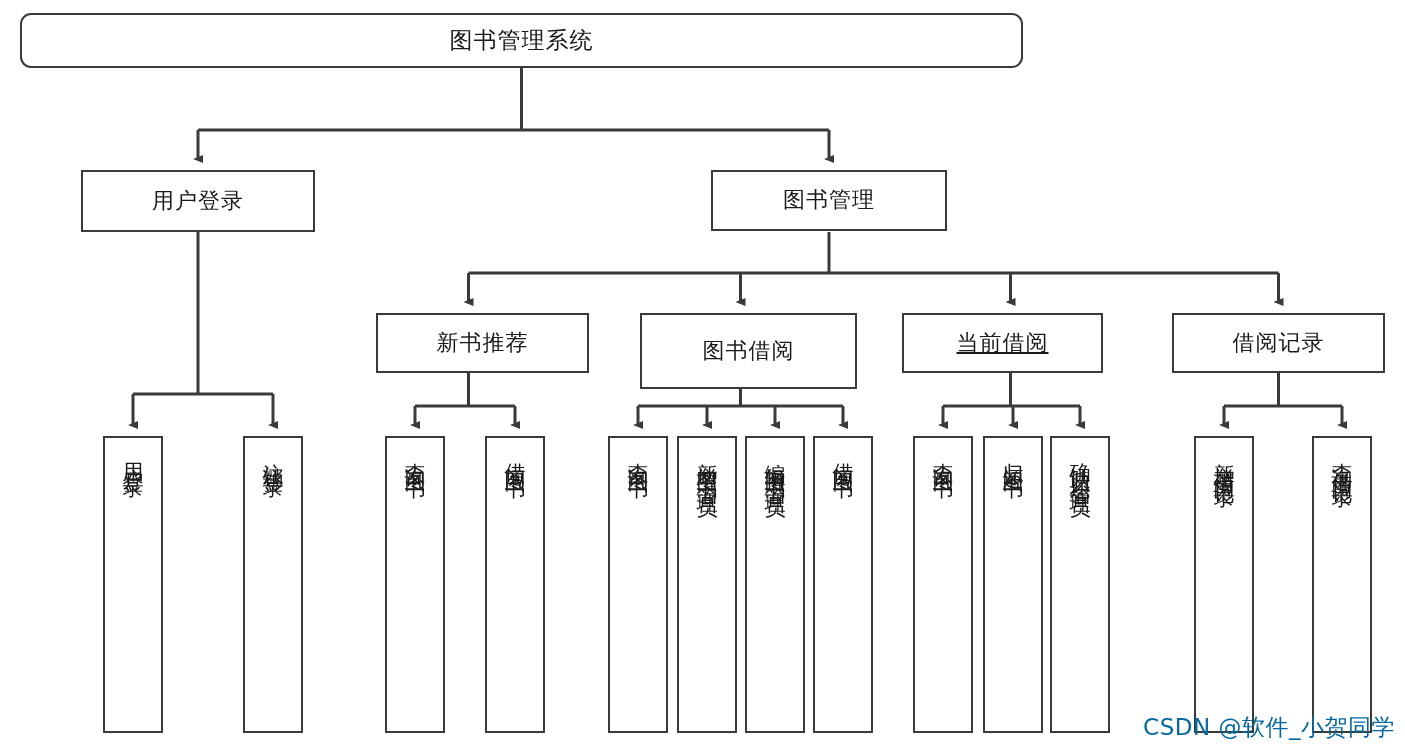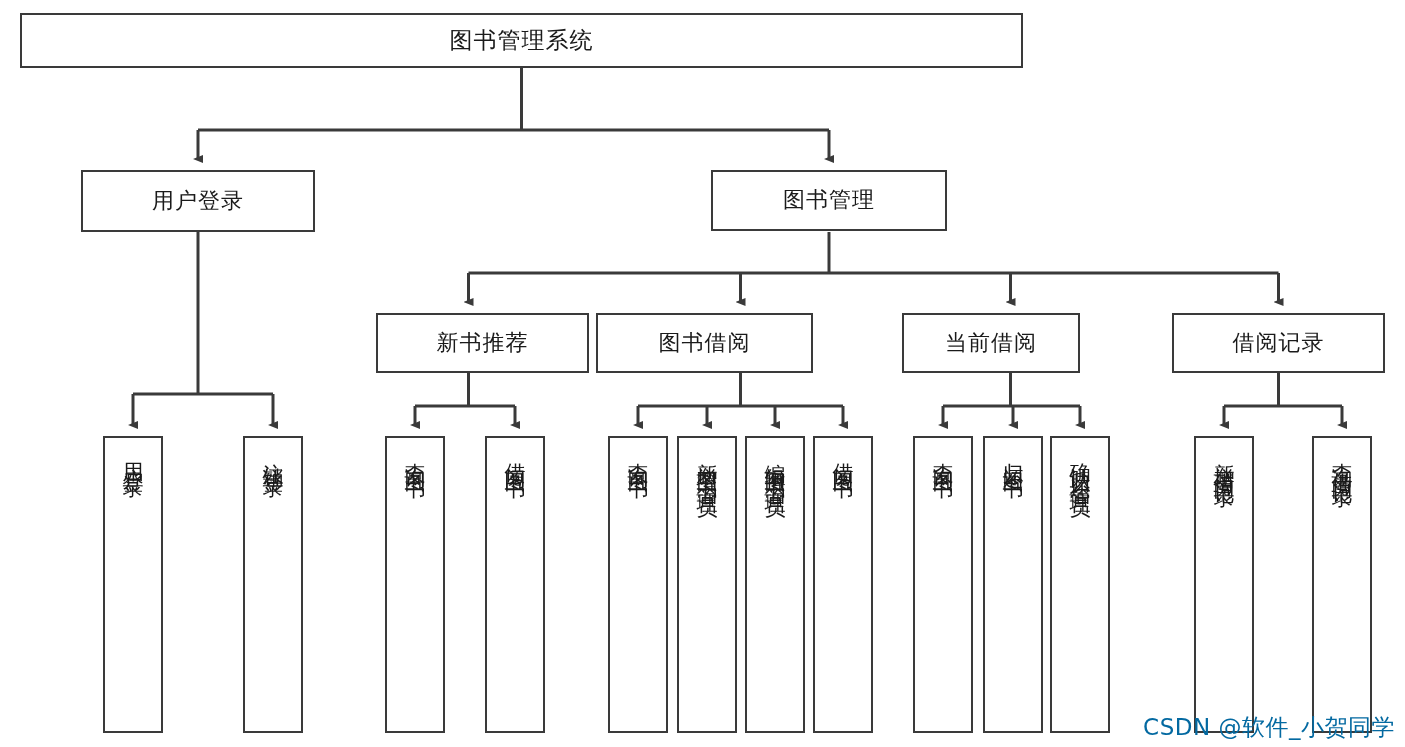--- a/index.html
+++ b/index.html
@@ -28,20 +28,21 @@
     justify-content:center;
     color:#1a1a1a;
   }
   .node.horiz{
     font-size:22px;
     letter-spacing:1px;
     line-height:1.2;
   }
   .node.root{
     font-size:23px;
+    border-radius:11px;
   }
   .node.leaf{
     font-size:21px;
     padding:8px 2px;
     align-items:flex-start;
     justify-content:center;
   }
   .vtext{
     writing-mode:vertical-rl;
     text-orientation:upright;
@@ -116,24 +117,24 @@
   <div class="node horiz" id="n-l2-0" style="left: 81px; top: 170px; width: 234px; height: 62px;">
     <span>用户登录</span>
   </div>
   <div class="node horiz" id="n-l2-1" style="left: 711px; top: 170px; width: 236px; height: 61px;">
     <span>图书管理</span>
   </div>
 
   <div class="node horiz" id="n-l3-0" style="left: 362px; top: 313px; width: 213px; height: 60px; margin-left: 14px;">
     <span>新书推荐</span>
   </div>
-  <div class="node horiz" id="n-l3-1" style="left: 596px; top: 313px; width: 217px; height: 60px;">
+  <div class="node horiz" id="n-l3-1" style="left: 640px; top: 313px; width: 217px; height: 76px;">
     <span>图书借阅</span>
   </div>
-  <div class="node horiz" id="n-l3-2" style="left: 902px; top: 313px; width: 178px; height: 60px;">
+  <div class="node horiz" id="n-l3-2" style="left: 902px; top: 313px; width: 201px; height: 60px; text-decoration: underline;">
     <span>当前借阅</span>
   </div>
   <div class="node horiz" id="n-l3-3" style="left: 1172px; top: 313px; width: 213px; height: 60px;">
     <span>借阅记录</span>
   </div>
 
   <div class="node leaf" id="n-lf-0" style="left: 103px; top: 436px; width: 60px; height: 297px;">
     <span class="vtext">用户登录</span>
   </div>
   <div class="node leaf" id="n-lf-1" style="left: 243px; top: 436px; width: 60px; height: 297px;">

